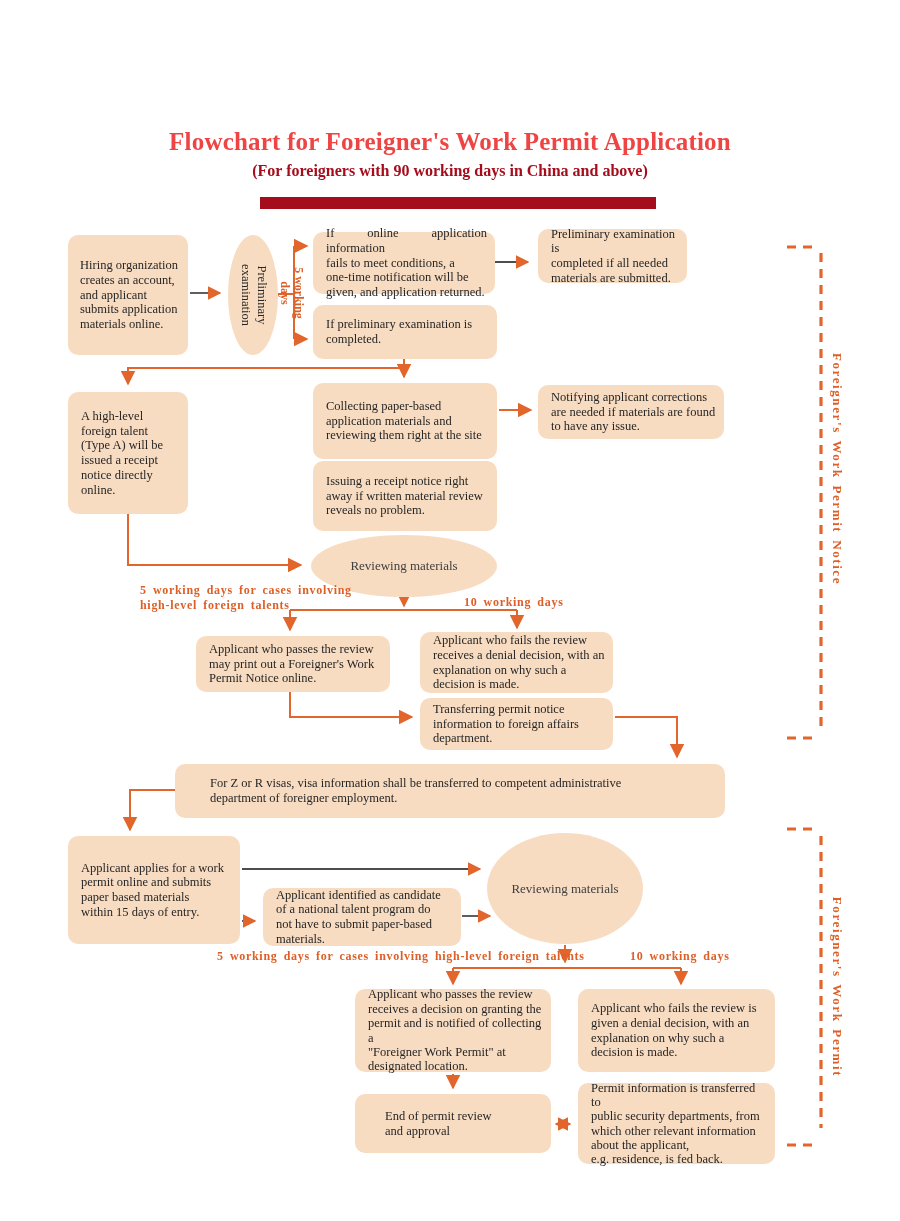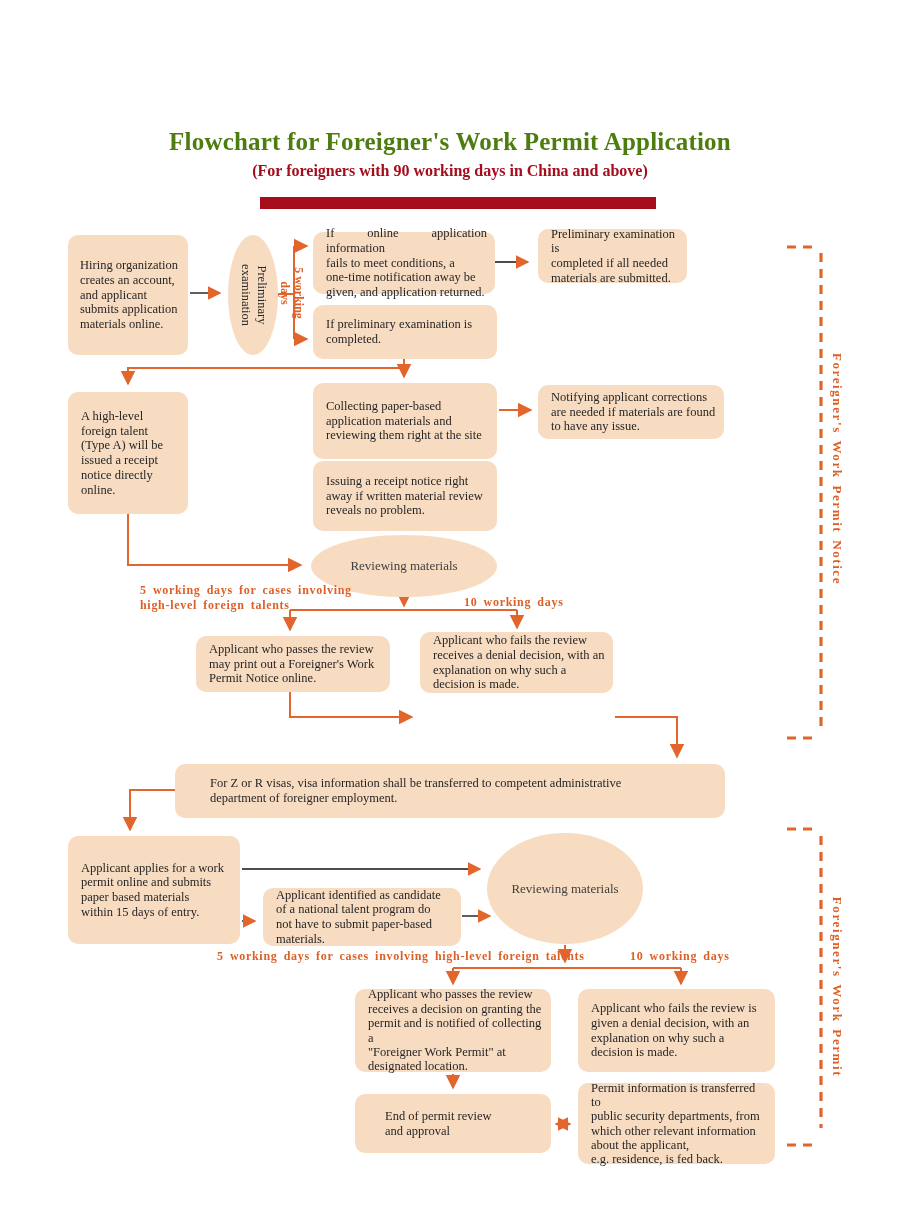--- a/index.html
+++ b/index.html
@@ -1,19 +1,19 @@
 <!DOCTYPE html>
 <html><head>
 <meta charset="utf-8">
 <style>
   html,body{margin:0;padding:0;background:#ffffff;}
   #canvas{position:relative;width:900px;height:1221px;background:#ffffff;overflow:hidden;
           font-family:"Liberation Serif",serif;}
   .title{position:absolute;left:0;top:128px;width:900px;text-align:center;
-         font-size:25px;font-weight:bold;color:#4d7c0f;letter-spacing:.2px;}
+         font-size:25px;font-weight:bold;color:#ef4444;letter-spacing:.2px;}
   .subtitle{position:absolute;left:0;top:162px;width:900px;text-align:center;
          font-size:16px;font-weight:bold;color:#A50D1D;}
   .redbar{position:absolute;left:260px;top:197px;width:396px;height:12px;background:#A50D1D;}
   .node{position:absolute;background:#F8DCC2;border-radius:10px;display:flex;align-items:center;
         font-size:12.5px;line-height:1.18;color:#262626;white-space:pre-line;
         padding:6px 8px 6px 13px;box-sizing:border-box;}
   .ellipse{position:absolute;background:#F8DCC2;border-radius:50%;display:flex;
         align-items:center;justify-content:center;font-size:13px;color:#404040;
         text-align:right;box-sizing:border-box;}
   .rot{position:absolute;transform:rotate(90deg);display:flex;align-items:center;
@@ -86,21 +86,21 @@
 and applicant
 submits application
 materials online.</div>
   <div class="ellipse" style="left:228px;top:235px;width:50px;height:120px;"></div>
   <div class="rot" style="left:193px;top:277px;width:120px;height:36px;font-size:12.5px;color:#262626;line-height:1.25;">Preliminary
 examination</div>
   <div class="rot" style="left:250px;top:275px;width:84px;height:36px;color:#DD5F27;font-weight:bold;font-size:12px;line-height:1.2;">5 working
 days</div>
   <div class="node" style="left:313px;top:232px;width:182px;height:62px;text-align:justify;">If online application information
 fails to meet conditions, a
-one-time notification away be
+one-time notification will be
 given, and application returned.</div>
   <div class="node" style="left:538px;top:229px;width:149px;height:54px;">Preliminary examination is
 completed if all needed
 materials are submitted.</div>
   <div class="node" style="left:313px;top:305px;width:184px;height:54px;">If preliminary examination is
 completed.</div>
 
   <div class="node" style="left:68px;top:392px;width:120px;height:122px;">A high-level
 foreign talent
 (Type A) will be
@@ -121,20 +121,23 @@
   <div class="olabel" style="left:140px;top:583px;width:238px;">5 working days for cases involving high-level foreign talents</div>
   <div class="olabel" style="left:464px;top:595px;white-space:nowrap;">10 working days</div>
 
   <div class="node" style="left:196px;top:636px;width:194px;height:56px;text-align:justify;">Applicant who passes the review
 may print out a Foreigner's Work
 Permit Notice online.</div>
   <div class="node" style="left:420px;top:632px;width:193px;height:61px;">Applicant who fails the review
 receives a denial decision, with an
 explanation on why such a
 decision is made.</div>
+  <div class="node" style="left:420px;top:698px;width:193px;height:52px;">Transferring permit notice
+information to foreign affairs
+department.</div>
 
   <div class="node" style="left:175px;top:764px;width:550px;height:54px;padding-left:35px;">For Z or R visas, visa information shall be transferred to competent administrative
 department of foreigner employment.</div>
 
   <div class="node" style="left:68px;top:836px;width:172px;height:108px;">Applicant applies for a work
 permit online and submits
 paper based materials
 within 15 days of entry.</div>
   <div class="node" style="left:263px;top:888px;width:198px;height:58px;overflow:visible;">Applicant identified as candidate
 of a national talent program do

